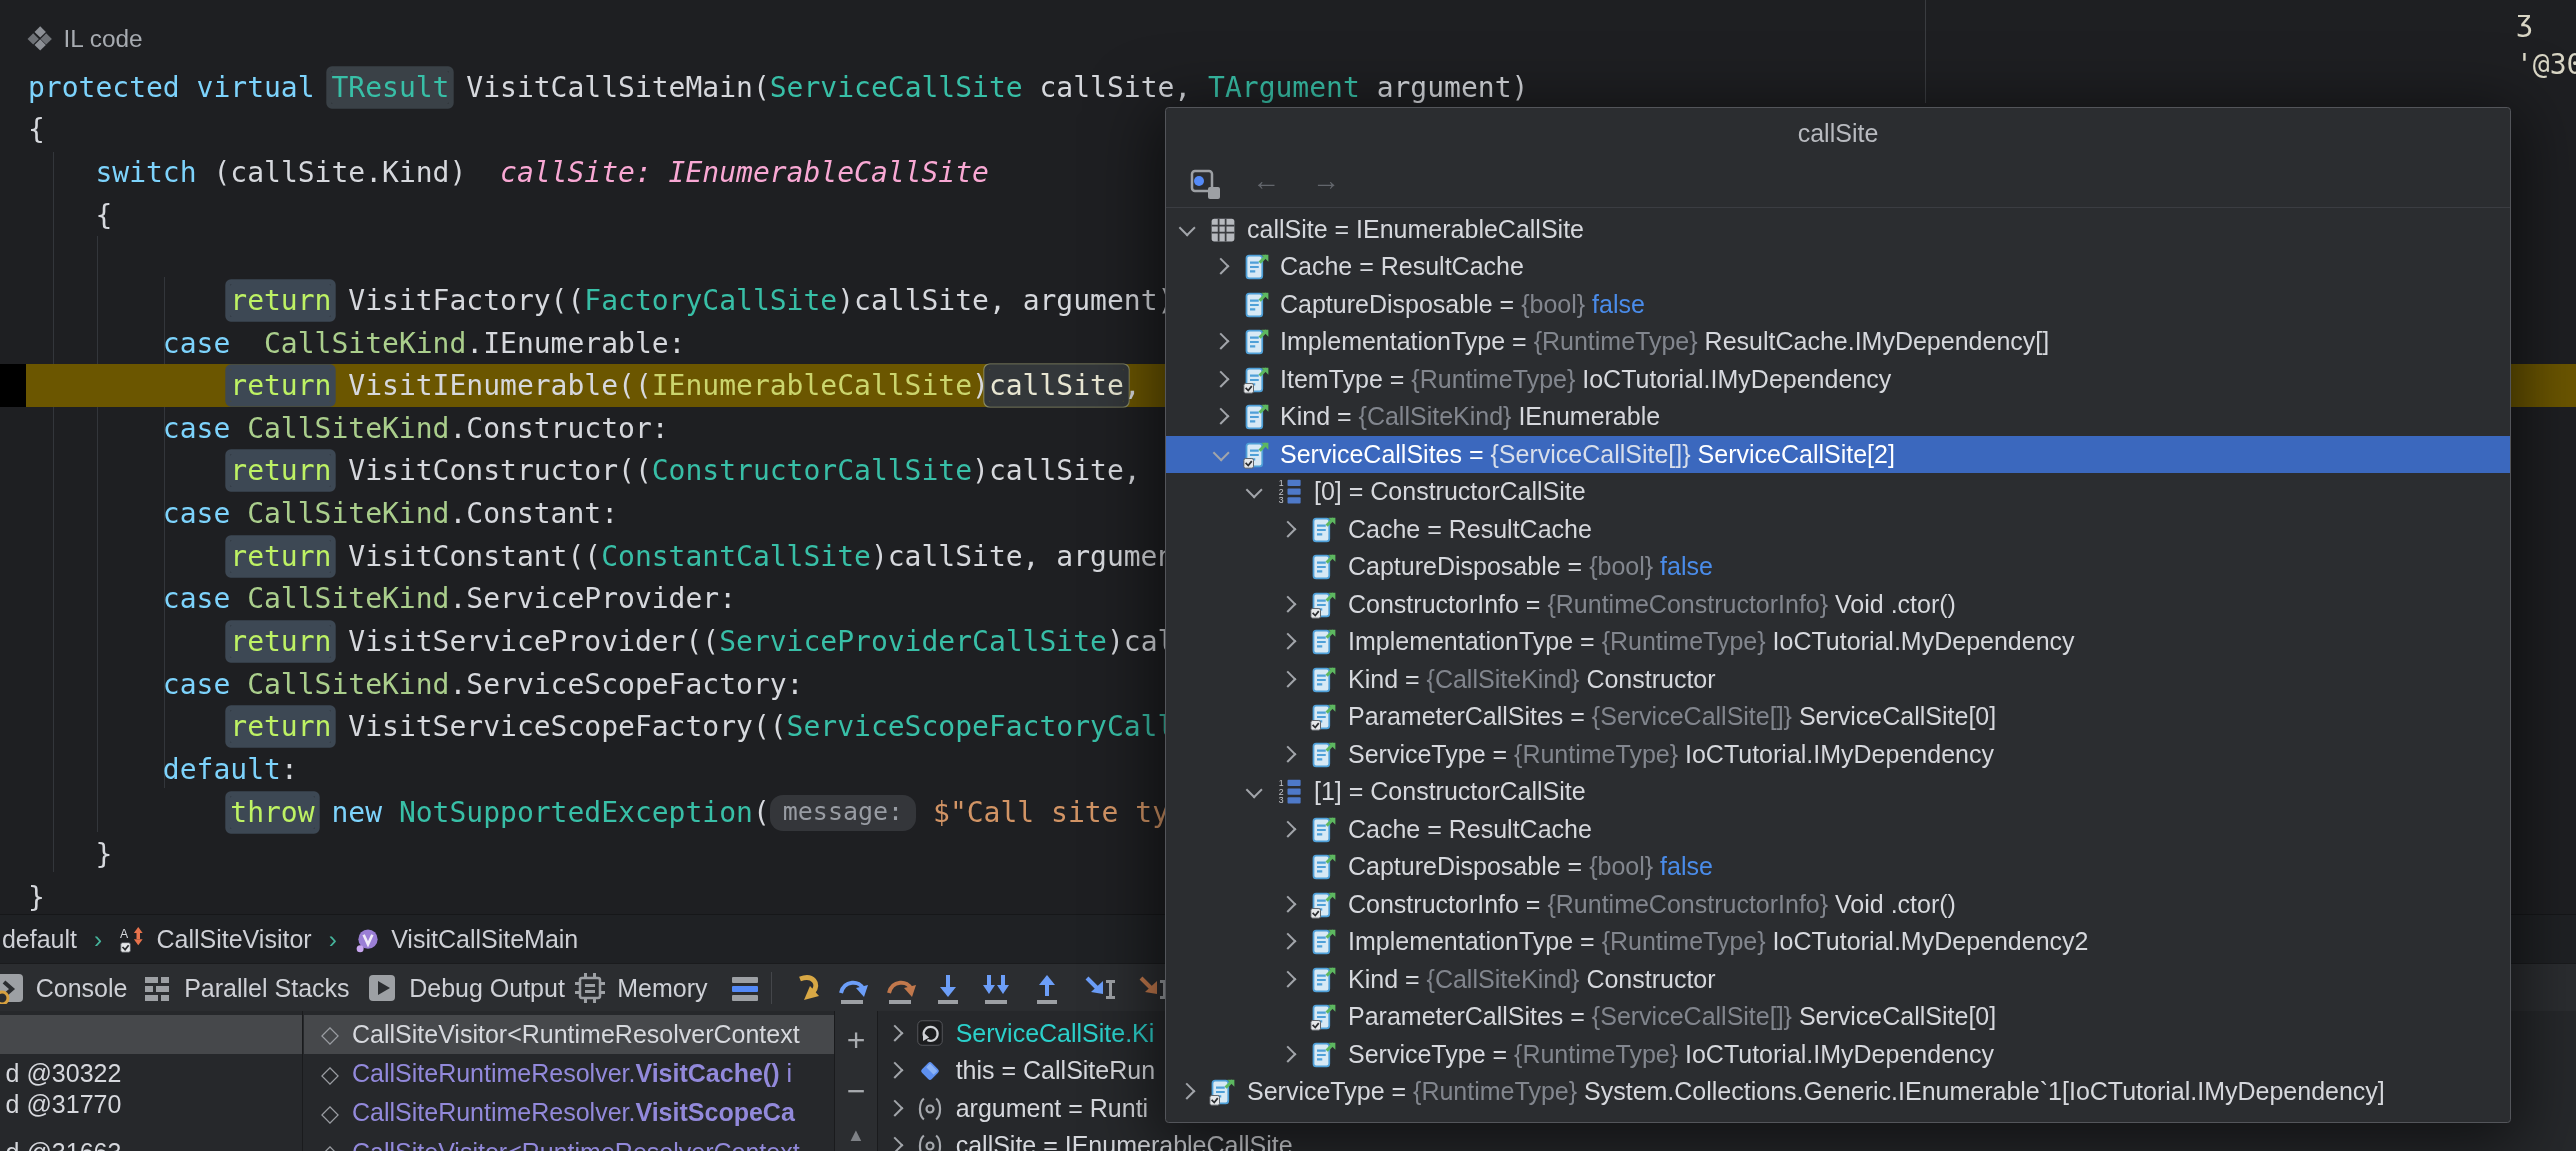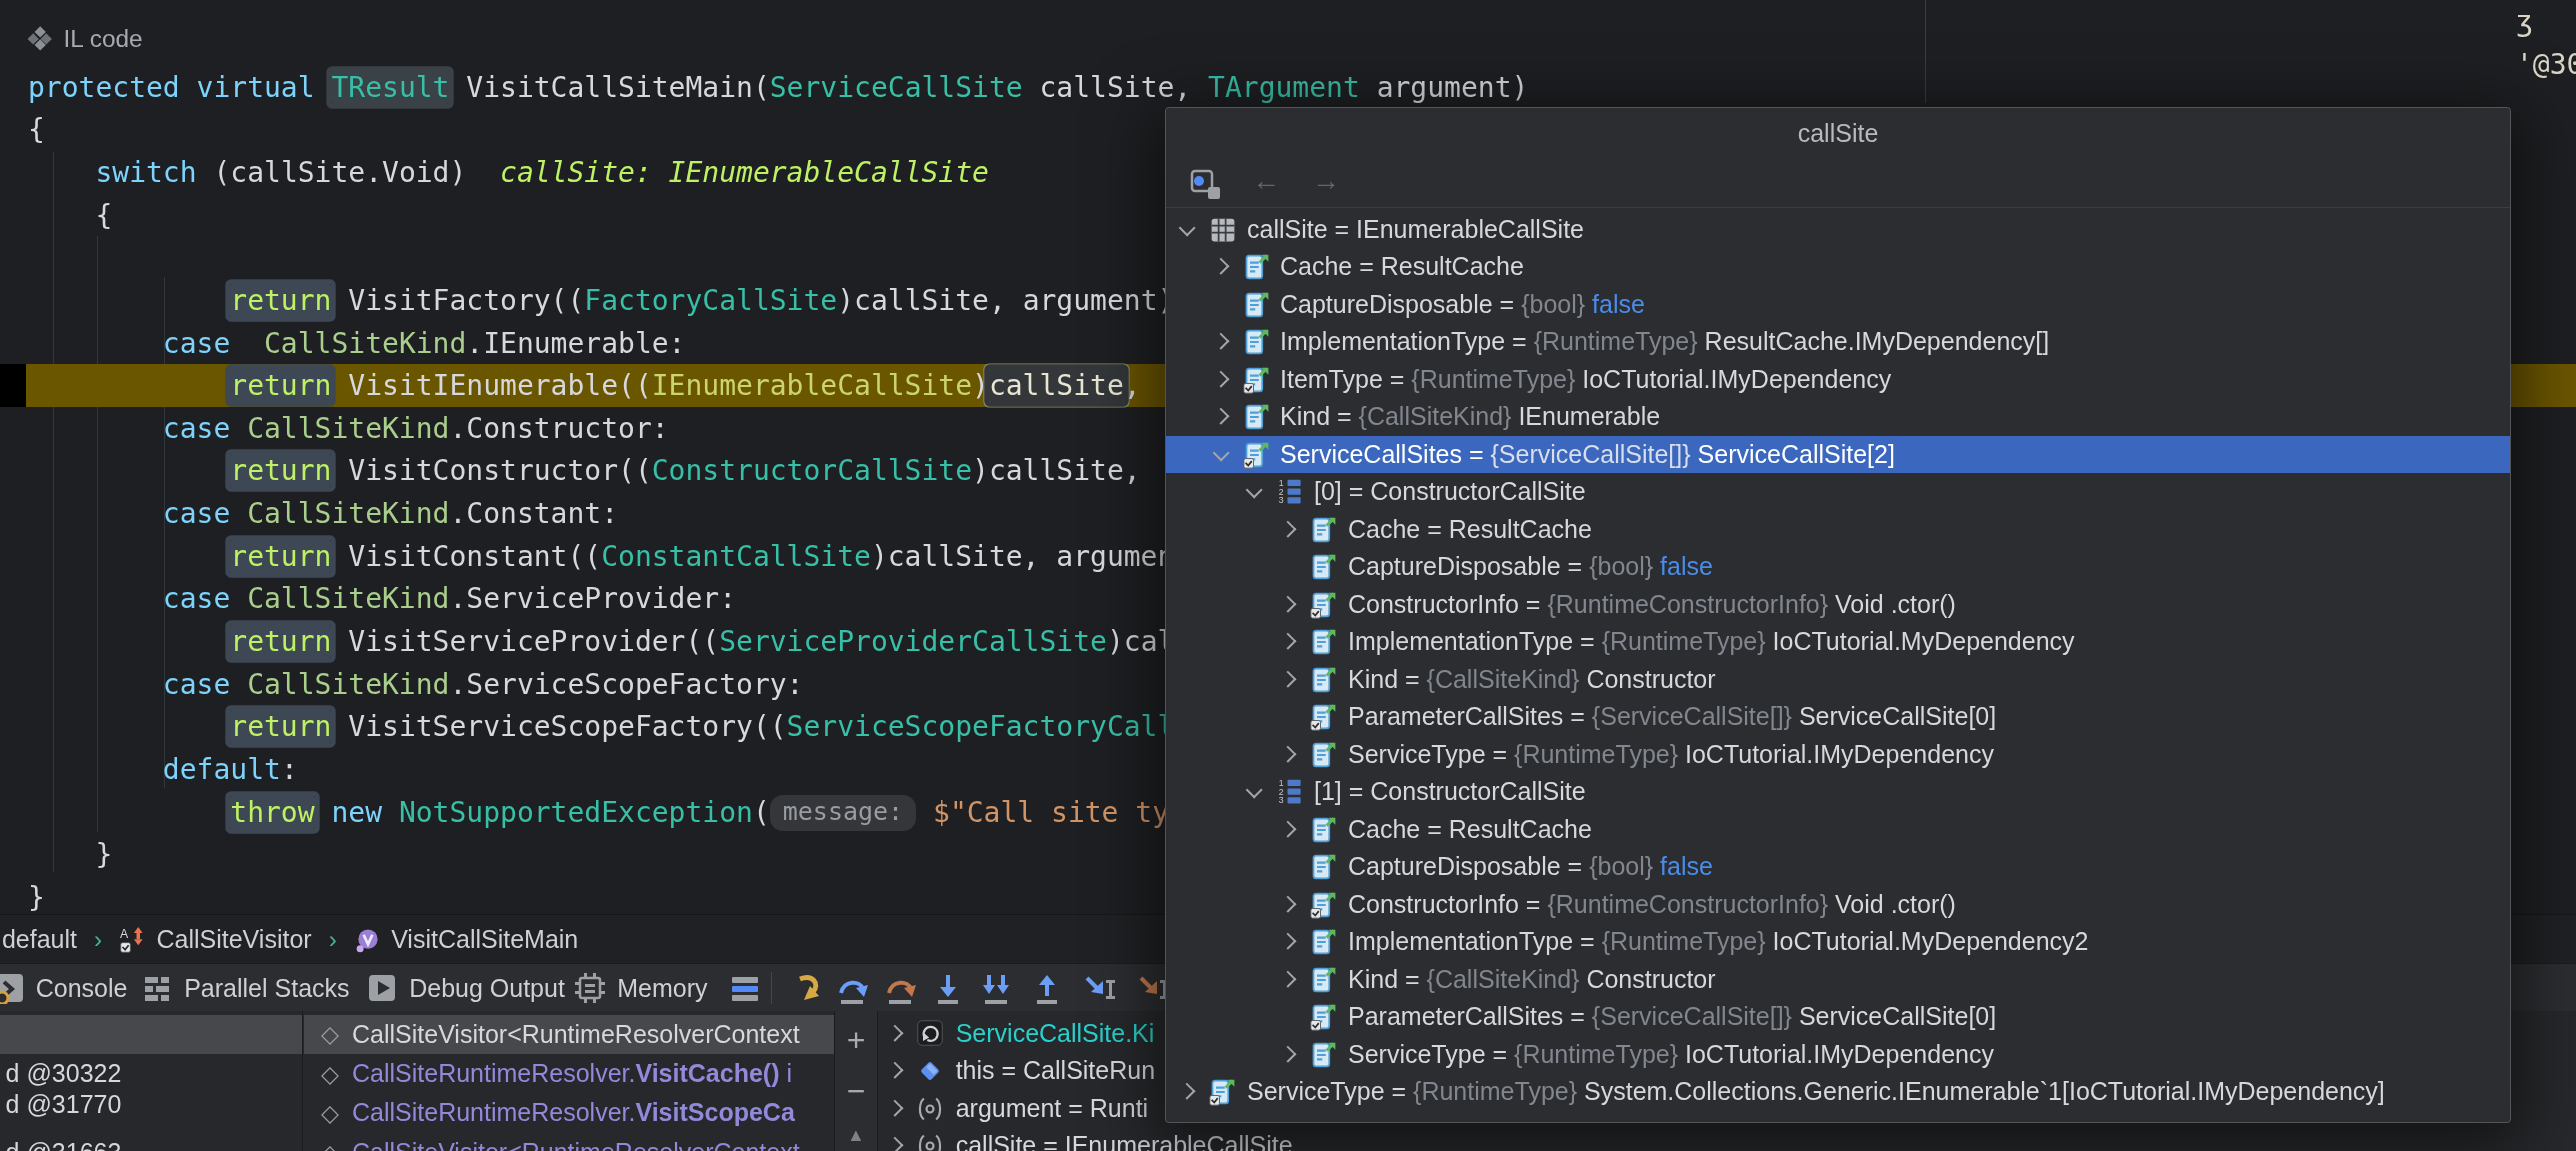--- a/index.html
+++ b/index.html
@@ -23,21 +23,21 @@
              font-family:"DejaVu Sans Mono","Liberation Mono",monospace;font-size:28px;color:#D6D8DD;}
   .tk-t{color:#D6D8DD;}
   .tk-kw{color:#7dd3fc;}
   .tk-ty{color:#38BFA7;}
   .tk-tyx{color:#CBD56D;}
   .tk-tybox{color:#38BFA7;background:#3A4147;box-shadow:0 0 0 4.7px #3A4147;border-radius:1.9px;}
   .tk-en{color:#AACE8C;}
   .tk-str{color:#D29465;}
   .tk-kwbox{color:#bef264;background:#3D4854;box-shadow:0 0 0 4.7px #3D4854;border-radius:1.9px;}
   .tk-varbox{color:#E8E6D2;background:#33373A;box-shadow:0 0 0 4.7px #33373A,0 0 0 5.6px #8A8C66;border-radius:1.9px;}
-  .tk-hint{color:#bef264;font-style:italic;}
+  .tk-hint{color:#f9a8d4;font-style:italic;}
   .tk-pill{display:inline-block;background:#34363A;color:#989CA3;border-radius:13px;
            padding:0 13px 1.9px 13px;font-size:25px;line-height:34px;vertical-align:1.9px;}
 
   .exec-band{position:absolute;left:0;top:364px;width:2576px;height:43px;background:#6B5600;z-index:1;}
   .exec-black{position:absolute;left:0;top:0;width:26px;height:43px;background:#000;}
   .exec-overflow{position:absolute;left:2516px;top:0;height:43px;line-height:43px;
                  font-family:"DejaVu Sans Mono","Liberation Mono",monospace;font-size:28px;color:#D8D5C4;z-index:30;}
 
   .guide{position:absolute;width:0.9px;background:#33363B;z-index:0;}
   .vline-top{position:absolute;left:1925px;top:0;width:0.9px;height:103px;background:#3A3C40;}
@@ -116,21 +116,21 @@
     <div class="guide" style="left:164px;top:277px;height:511px;"></div>
 
     <div class="exec-band">
       <div class="exec-black"></div>
     </div>
     <span class="exec-overflow">ʒ '@30</span>
 
     <div id="code-lines">
         <div class="code-line" style="top: 66px;"><span class="tk-kw">protected</span><span class="tk-t"> </span><span class="tk-kw">virtual</span><span class="tk-t"> </span><span class="tk-tybox">TResult</span><span class="tk-t"> VisitCallSiteMain(</span><span class="tk-ty">ServiceCallSite</span><span class="tk-t"> callSite, </span><span class="tk-ty">TArgument</span><span class="tk-t"> argument)</span></div>
         <div class="code-line" style="top: 108px;"><span class="tk-t">{</span></div>
-        <div class="code-line" style="top: 151px;"><span class="tk-t">    </span><span class="tk-kw">switch</span><span class="tk-t"> (callSite.Void)  </span><span class="tk-hint">callSite: IEnumerableCallSite</span></div>
+        <div class="code-line" style="top: 151px;"><span class="tk-t">    </span><span class="tk-kw">switch</span><span class="tk-t"> (callSite.Kind)  </span><span class="tk-hint">callSite: IEnumerableCallSite</span></div>
         <div class="code-line" style="top: 194px;"><span class="tk-t">    {</span></div>
         <div class="code-line" style="top: 279px;"><span class="tk-t">            </span><span class="tk-kwbox">return</span><span class="tk-t"> VisitFactory((</span><span class="tk-ty">FactoryCallSite</span><span class="tk-t">)callSite, argument);</span></div>
         <div class="code-line" style="top: 322px;"><span class="tk-t">        </span><span class="tk-kw">case</span><span class="tk-t">  </span><span class="tk-en">CallSiteKind</span><span class="tk-t">.IEnumerable:</span></div>
         <div class="code-line" style="top: 364px;"><span class="tk-t">            </span><span class="tk-kwbox">return</span><span class="tk-t"> VisitIEnumerable((</span><span class="tk-tyx">IEnumerableCallSite</span><span class="tk-t">)</span><span class="tk-varbox">callSite</span><span class="tk-t">,</span></div>
         <div class="code-line" style="top: 407px;"><span class="tk-t">        </span><span class="tk-kw">case</span><span class="tk-t"> </span><span class="tk-en">CallSiteKind</span><span class="tk-t">.Constructor:</span></div>
         <div class="code-line" style="top: 449px;"><span class="tk-t">            </span><span class="tk-kwbox">return</span><span class="tk-t"> VisitConstructor((</span><span class="tk-ty">ConstructorCallSite</span><span class="tk-t">)callSite,</span></div>
         <div class="code-line" style="top: 492px;"><span class="tk-t">        </span><span class="tk-kw">case</span><span class="tk-t"> </span><span class="tk-en">CallSiteKind</span><span class="tk-t">.Constant:</span></div>
         <div class="code-line" style="top: 535px;"><span class="tk-t">            </span><span class="tk-kwbox">return</span><span class="tk-t"> VisitConstant((</span><span class="tk-ty">ConstantCallSite</span><span class="tk-t">)callSite, argument);</span></div>
         <div class="code-line" style="top: 577px;"><span class="tk-t">        </span><span class="tk-kw">case</span><span class="tk-t"> </span><span class="tk-en">CallSiteKind</span><span class="tk-t">.ServiceProvider:</span></div>
         <div class="code-line" style="top: 620px;"><span class="tk-t">            </span><span class="tk-kwbox">return</span><span class="tk-t"> VisitServiceProvider((</span><span class="tk-ty">ServiceProviderCallSite</span><span class="tk-t">)callSite, argument);</span></div>

